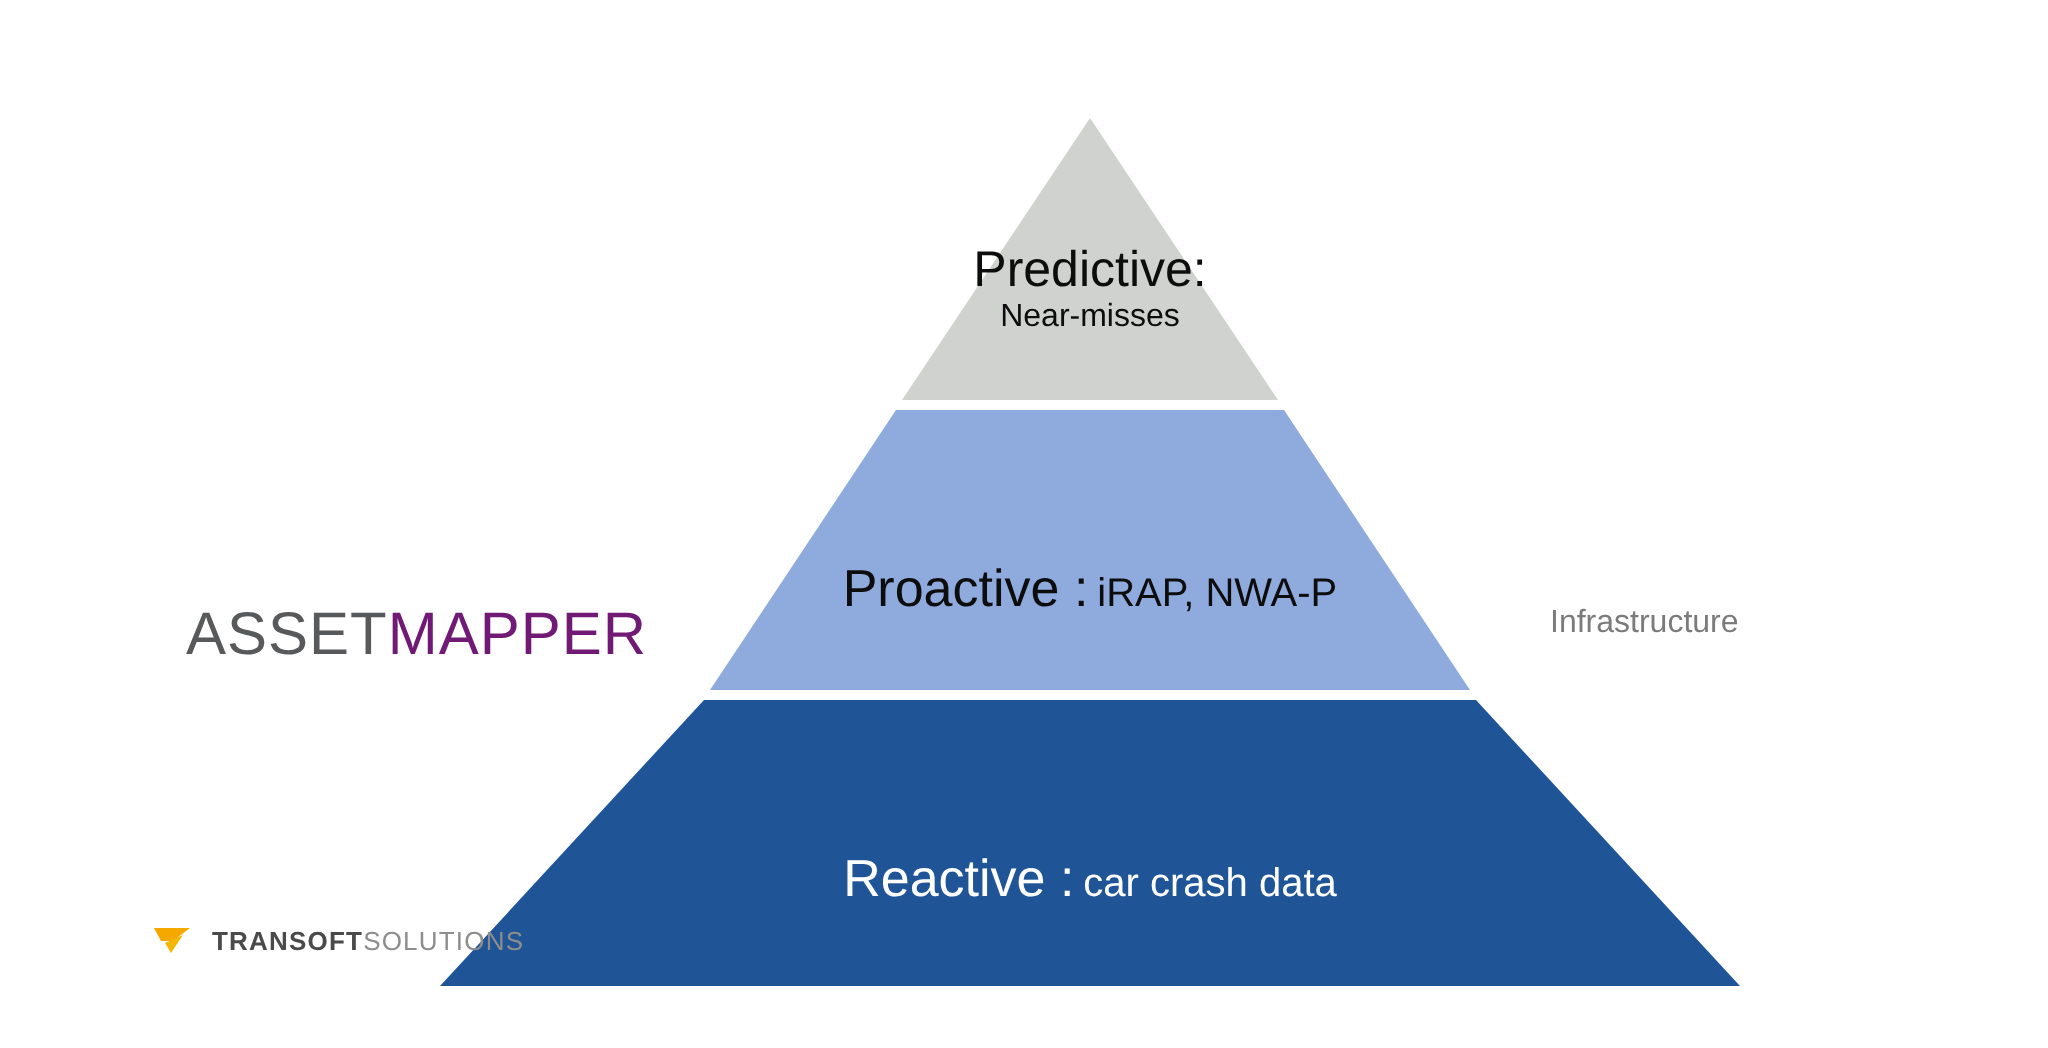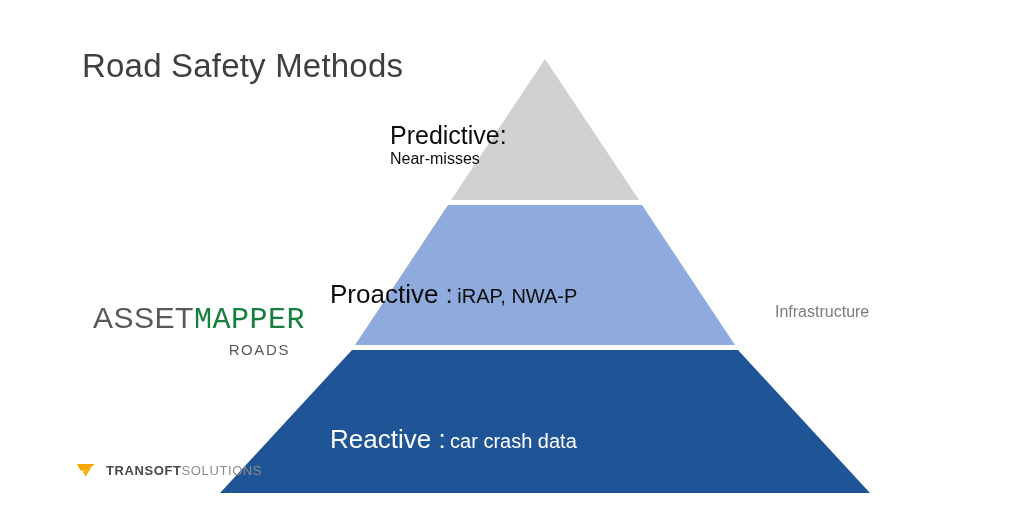--- a/index.html
+++ b/index.html
@@ -42,21 +42,21 @@
     top: 0;
     width: 1024px;
     height: 524px;
     pointer-events: none;
   }
   .pyramid svg { display: block; }
 
   
   .tier-label {
     position: absolute;
-    text-align: left;
+    text-align: center;
     white-space: nowrap;
     line-height: 1.1;
   }
   .tier-label .big {
     font-size: 26px;
     font-weight: 400;
   }
   .tier-label .small {
     font-size: 17px;
     font-weight: 400;
@@ -143,21 +143,20 @@
     white-space: nowrap;
   }
   .transoft .t-bold { color: #4a4a4a; font-weight: 700; }
   .transoft .t-light { color: #8d8d8d; font-weight: 400; }
 </style>
 </head>
 <body>
 
 <div class="slide" style="background: rgb(255, 255, 255);">
 
-  <div class="slide-title" style="color: rgb(63, 63, 63);">Road Safety Methods</div>
 
   <div class="pyramid">
     <svg width="1024" height="524" viewBox="0 0 1024 524">
 
       <polygon id="shape-tier-top" points="545,59 639,200 451,200" fill="#D0D2D0"></polygon>
 
       <polygon id="shape-tier-mid" points="448,205 642,205 735,345 355,345" fill="#8FAADC"></polygon>
 
       <polygon id="shape-tier-bot" points="352,350 738,350 870,493 220,493" fill="#1F5597"></polygon>
     </svg>
@@ -175,23 +174,22 @@
 
   <div class="tier-label" id="tier-bot-label" style="color: rgb(255, 255, 255);">
     <span class="big">Reactive :</span>
     <span class="small">car crash data</span>
   </div>
 
   <div class="side-note" style="color: rgb(123, 123, 123);">Infrastructure</div>
 
   <div class="assetmapper">
     <div class="wordmark">
-      <span class="wm-asset" style="color: rgb(88, 89, 91); margin-left: 27px;">ASSET</span><span class="wm-mapper" style="color: #15803d; font-family: Liberation Mono, monospace;">MAPPER</span>
+      <span class="wm-asset" style="color: rgb(88, 89, 91); margin-left: 27px;">ASSET</span><span class="wm-mapper" style="color: #701a75;">MAPPER</span>
     </div>
-    <div class="sub">ROADS</div>
   </div>
 
   <div class="transoft">
     <svg class="mark" width="24" height="18" viewBox="0 0 24 18">
       <polygon points="1,3 19,3 10.5,9.5 4.5,9.5" fill="#F5A800"></polygon>
       <polygon points="6.5,10.5 15.5,6.5 9.5,15.5" fill="#F2B705"></polygon>
     </svg>
     <div class="txt">
       <span class="t-bold">TRANSOFT</span><span class="t-light">SOLUTIONS</span>
     </div>

